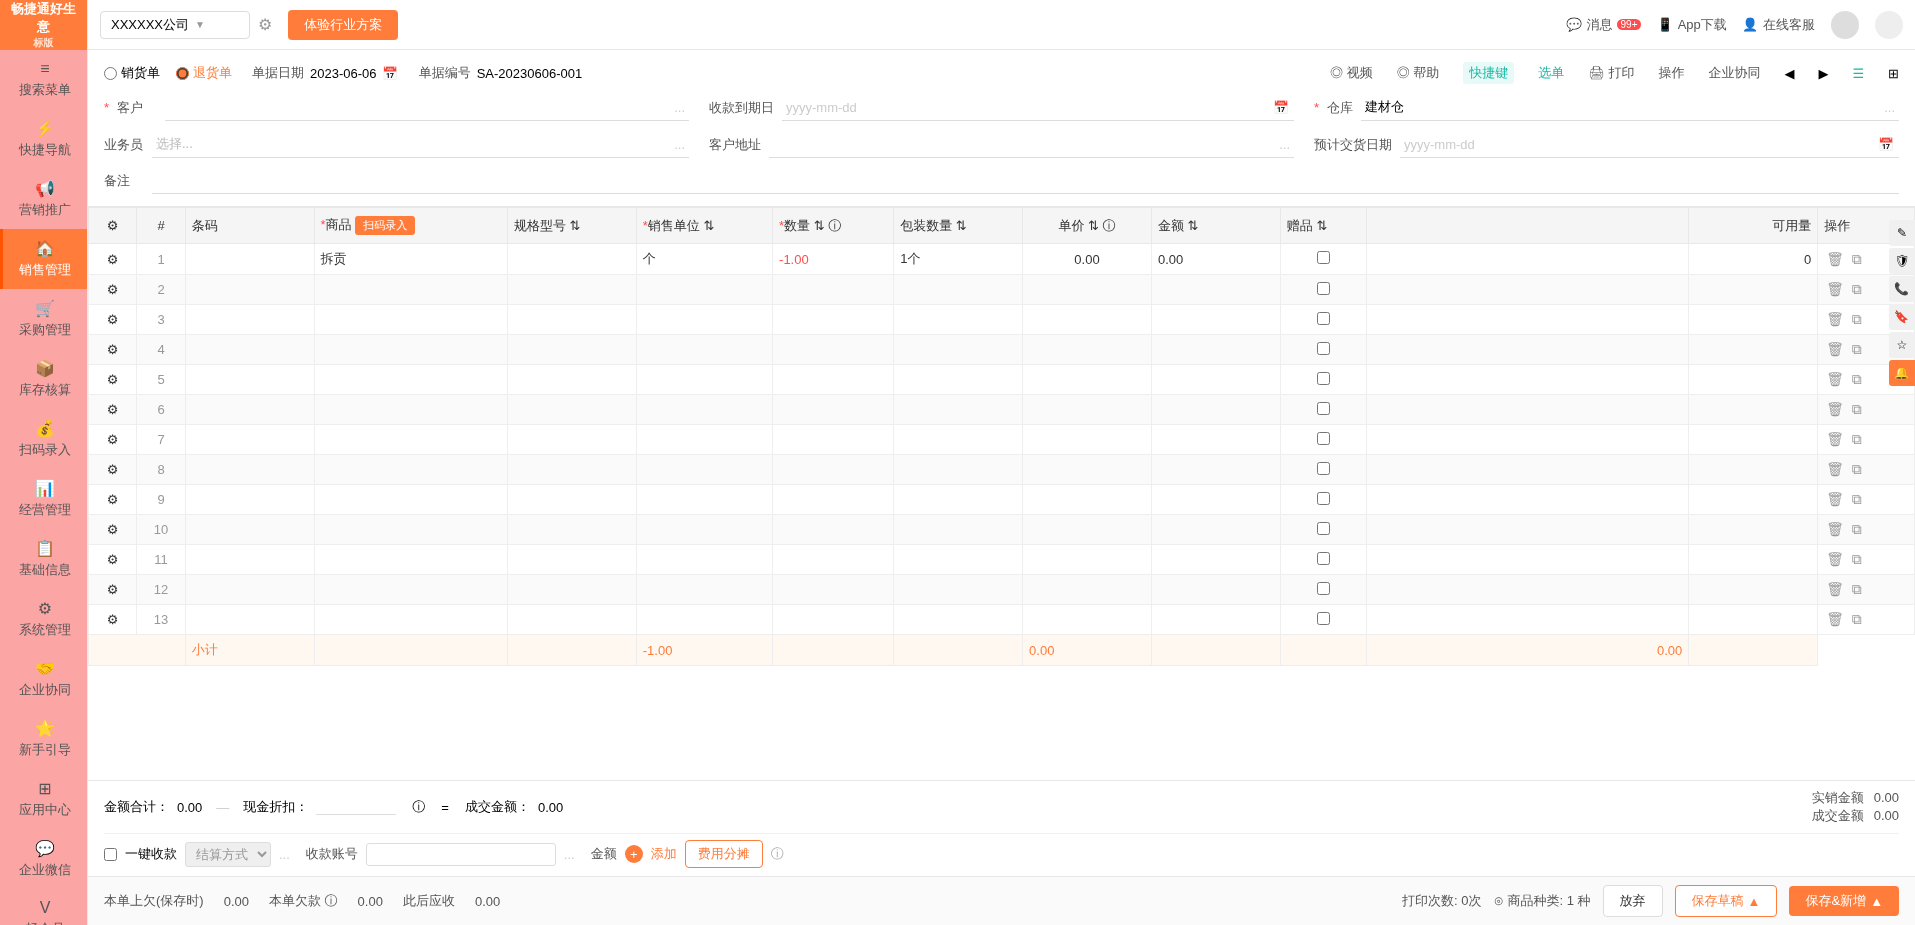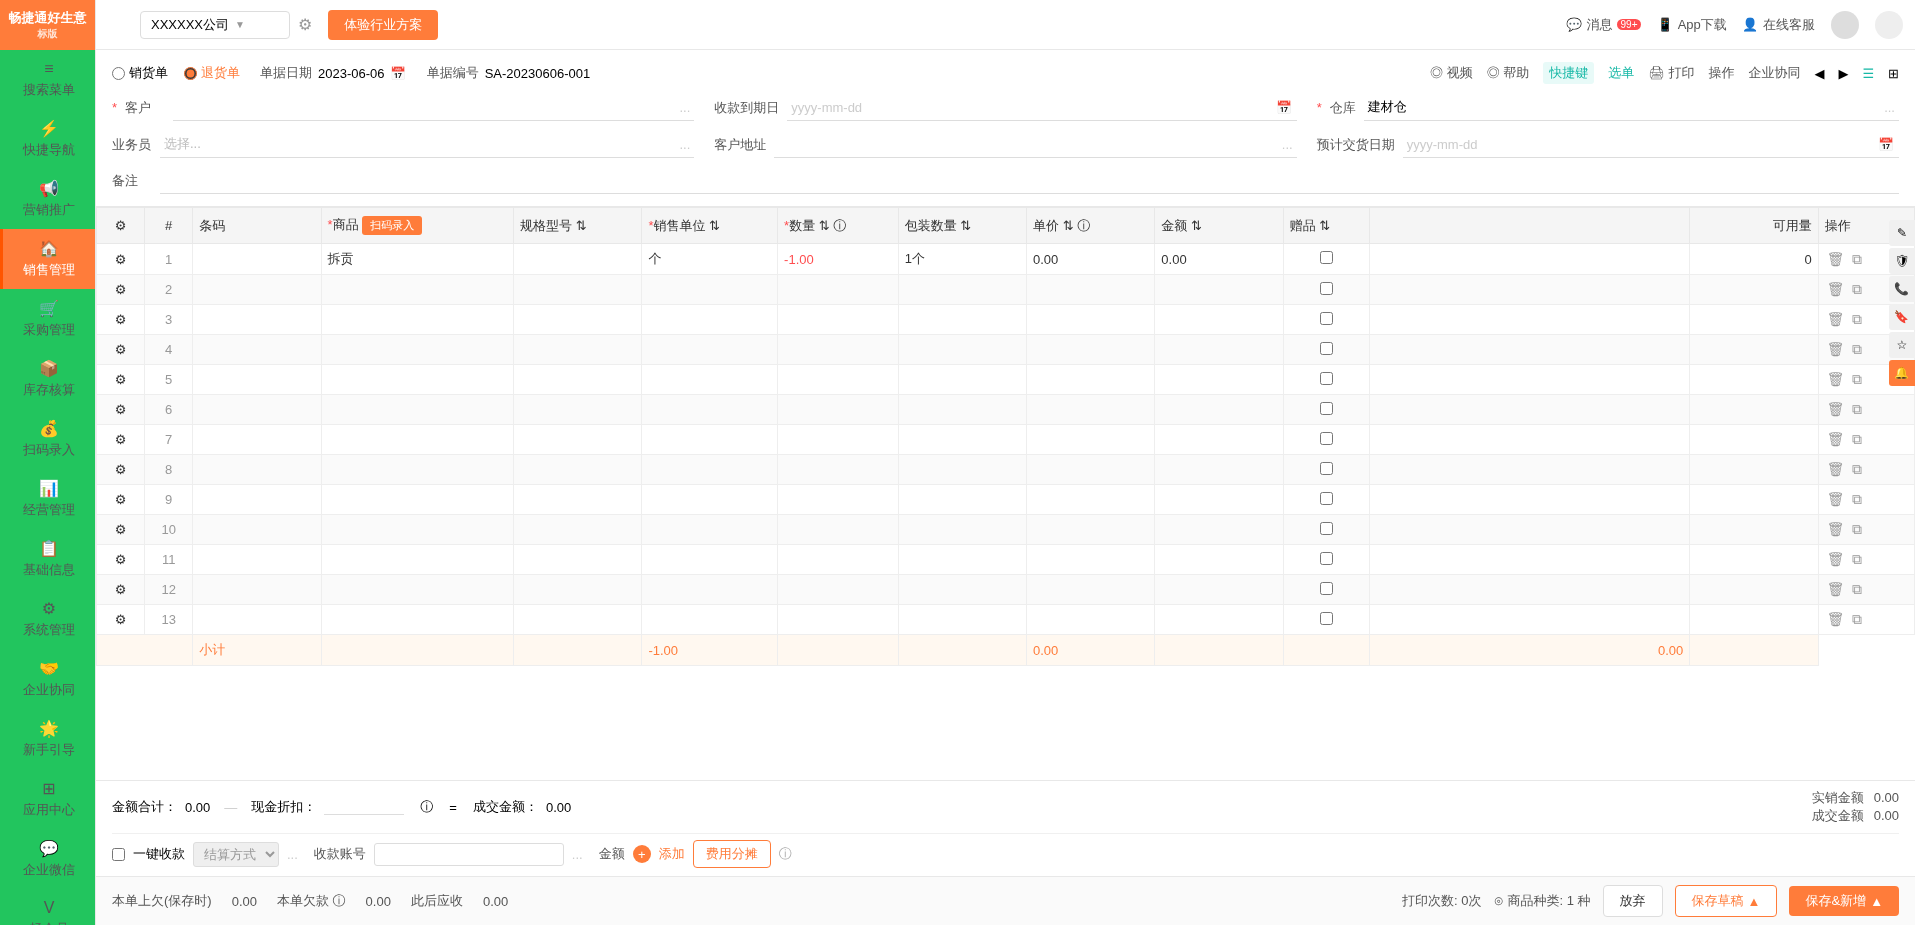--- a/index.html
+++ b/index.html
@@ -1,32 +1,32 @@
 <!DOCTYPE html>
 <html><head>
   <meta charset="utf-8">
   <style>
     * { box-sizing: border-box; margin: 0; padding: 0; font-family: 'Microsoft YaHei', Arial, sans-serif; font-size: 13px; }
     body { background: #f5f5f5; display: flex; height: 925px; overflow: hidden; }
 
     
-    .sidebar { width: 96px; background: #22c55e; display: flex; flex-direction: column; border-right: 1px solid #e8e8e8; flex-shrink: 0; }
+    .sidebar { width: 88px; background: #fca5a5; display: flex; flex-direction: column; border-right: 1px solid #e8e8e8; flex-shrink: 0; }
     .sidebar-logo { background: #ff7c3a; color: #fff; padding: 8px 6px; text-align: center; font-size: 12px; line-height: 1.4; font-weight: bold; min-height: 50px; display: flex; flex-direction: column; align-items: center; justify-content: center; }
     .sidebar-logo .logo-text { font-size: 13px; }
     .sidebar-logo .logo-sub { font-size: 10px; color: rgba(255,255,255,0.8); }
     .sidebar-item { display: flex; flex-direction: column; align-items: center; padding: 10px 6px; cursor: pointer; color: #555; font-size: 12px; border-left: 3px solid transparent; }
     .sidebar-item.active { background: #ff7c3a; color: #fff; border-left-color: #ff5500; }
     .sidebar-item .icon { font-size: 16px; margin-bottom: 3px; }
 
     
     .main { flex: 1; display: flex; flex-direction: column; overflow: hidden; }
 
     
     .topbar { height: 50px; background: #fff; display: flex; align-items: center; padding: 0 12px; border-bottom: 1px solid #e8e8e8; flex-shrink: 0; }
-    .company-selector { display: flex; align-items: center; gap: 6px; border: 1px solid #ddd; border-radius: 4px; padding: 4px 10px; cursor: pointer; min-width: 150px; margin-left: 32px; }
+    .company-selector { display: flex; align-items: center; gap: 6px; border: 1px solid #ddd; border-radius: 4px; padding: 4px 10px; cursor: pointer; min-width: 150px; }
     .company-selector .arrow { color: #999; font-size: 10px; }
     .topbar-gear { color: #999; margin-left: 8px; cursor: pointer; font-size: 16px; }
     .trial-btn { margin-left: 16px; background: #ff7c3a; color: #fff; border: none; border-radius: 4px; padding: 6px 16px; cursor: pointer; font-size: 13px; }
     .topbar-right { margin-left: auto; display: flex; align-items: center; gap: 16px; color: #555; }
     .topbar-right-item { display: flex; align-items: center; gap: 4px; cursor: pointer; font-size: 12px; }
     .badge { background: #ff4d4f; color: #fff; border-radius: 10px; padding: 0 4px; font-size: 10px; }
     .avatar { width: 28px; height: 28px; border-radius: 50%; background: #ddd; }
 
     
     .tabbar { background: #17b8a6; display: flex; align-items: center; padding: 0 10px; flex-shrink: 0; min-height: 40px; }
@@ -77,21 +77,21 @@
     .save-new-btn { background: #ff7c3a; color: #fff; border: none; border-radius: 4px; padding: 6px 16px; cursor: pointer; display: flex; align-items: center; gap: 4px; }
 
     .col-settings { width: 30px; text-align: center; }
     .col-num { width: 30px; text-align: center; }
     .col-barcode { width: 80px; }
     .col-product { width: 120px; }
     .col-spec { width: 80px; }
     .col-unit { width: 70px; }
     .col-qty { width: 70px; }
     .col-pkgqty { width: 80px; }
-    .col-price { width: 80px; }
+    .col-price { width: 80px; text-align: center; }
     .col-amount { width: 80px; }
     .col-gift { width: 50px; }
     .col-available { width: 80px; text-align: right; }
     .col-op { width: 60px; }
   </style>
 </head>
 <body>
 
 <div class="sidebar">
   <div class="sidebar-logo">
@@ -211,21 +211,21 @@
           <span style="color:#555;">单据日期</span>
           <span style="font-weight:500;">2023-06-06</span>
           <span style="color:#17b8a6; cursor:pointer;">📅</span>
         </div>
 
         <div class="form-field">
           <span style="color:#555;">单据编号</span>
           <span style="font-weight:500;">SA-20230606-001</span>
         </div>
 
-        <div style="margin-left:auto; display:flex; align-items:center; gap:14px; font-size:12px;">
+        <div style="margin-left:auto; display:flex; align-items:center; gap:24px; font-size:12px;">
           <span style="color:#555; cursor:pointer;">◎ <span>视频</span></span>
           <span style="color:#555; cursor:pointer;">◎ <span>帮助</span></span>
           <span style="color:#17b8a6; cursor:pointer; background:#e8faf8; padding:2px 6px; border-radius:3px;">快捷键</span>
           <span style="color:#17b8a6; cursor:pointer;">选单</span>
           <span style="color:#555; cursor:pointer;">🖨 <span>打印</span></span>
           <span style="color:#555; cursor:pointer;">操作</span>
           <span style="color:#555; cursor:pointer;">企业协同</span>
           <span style="cursor:pointer;">◀</span>
           <span style="cursor:pointer;">▶</span>
           <span style="cursor:pointer; color:#17b8a6;">☰</span>

